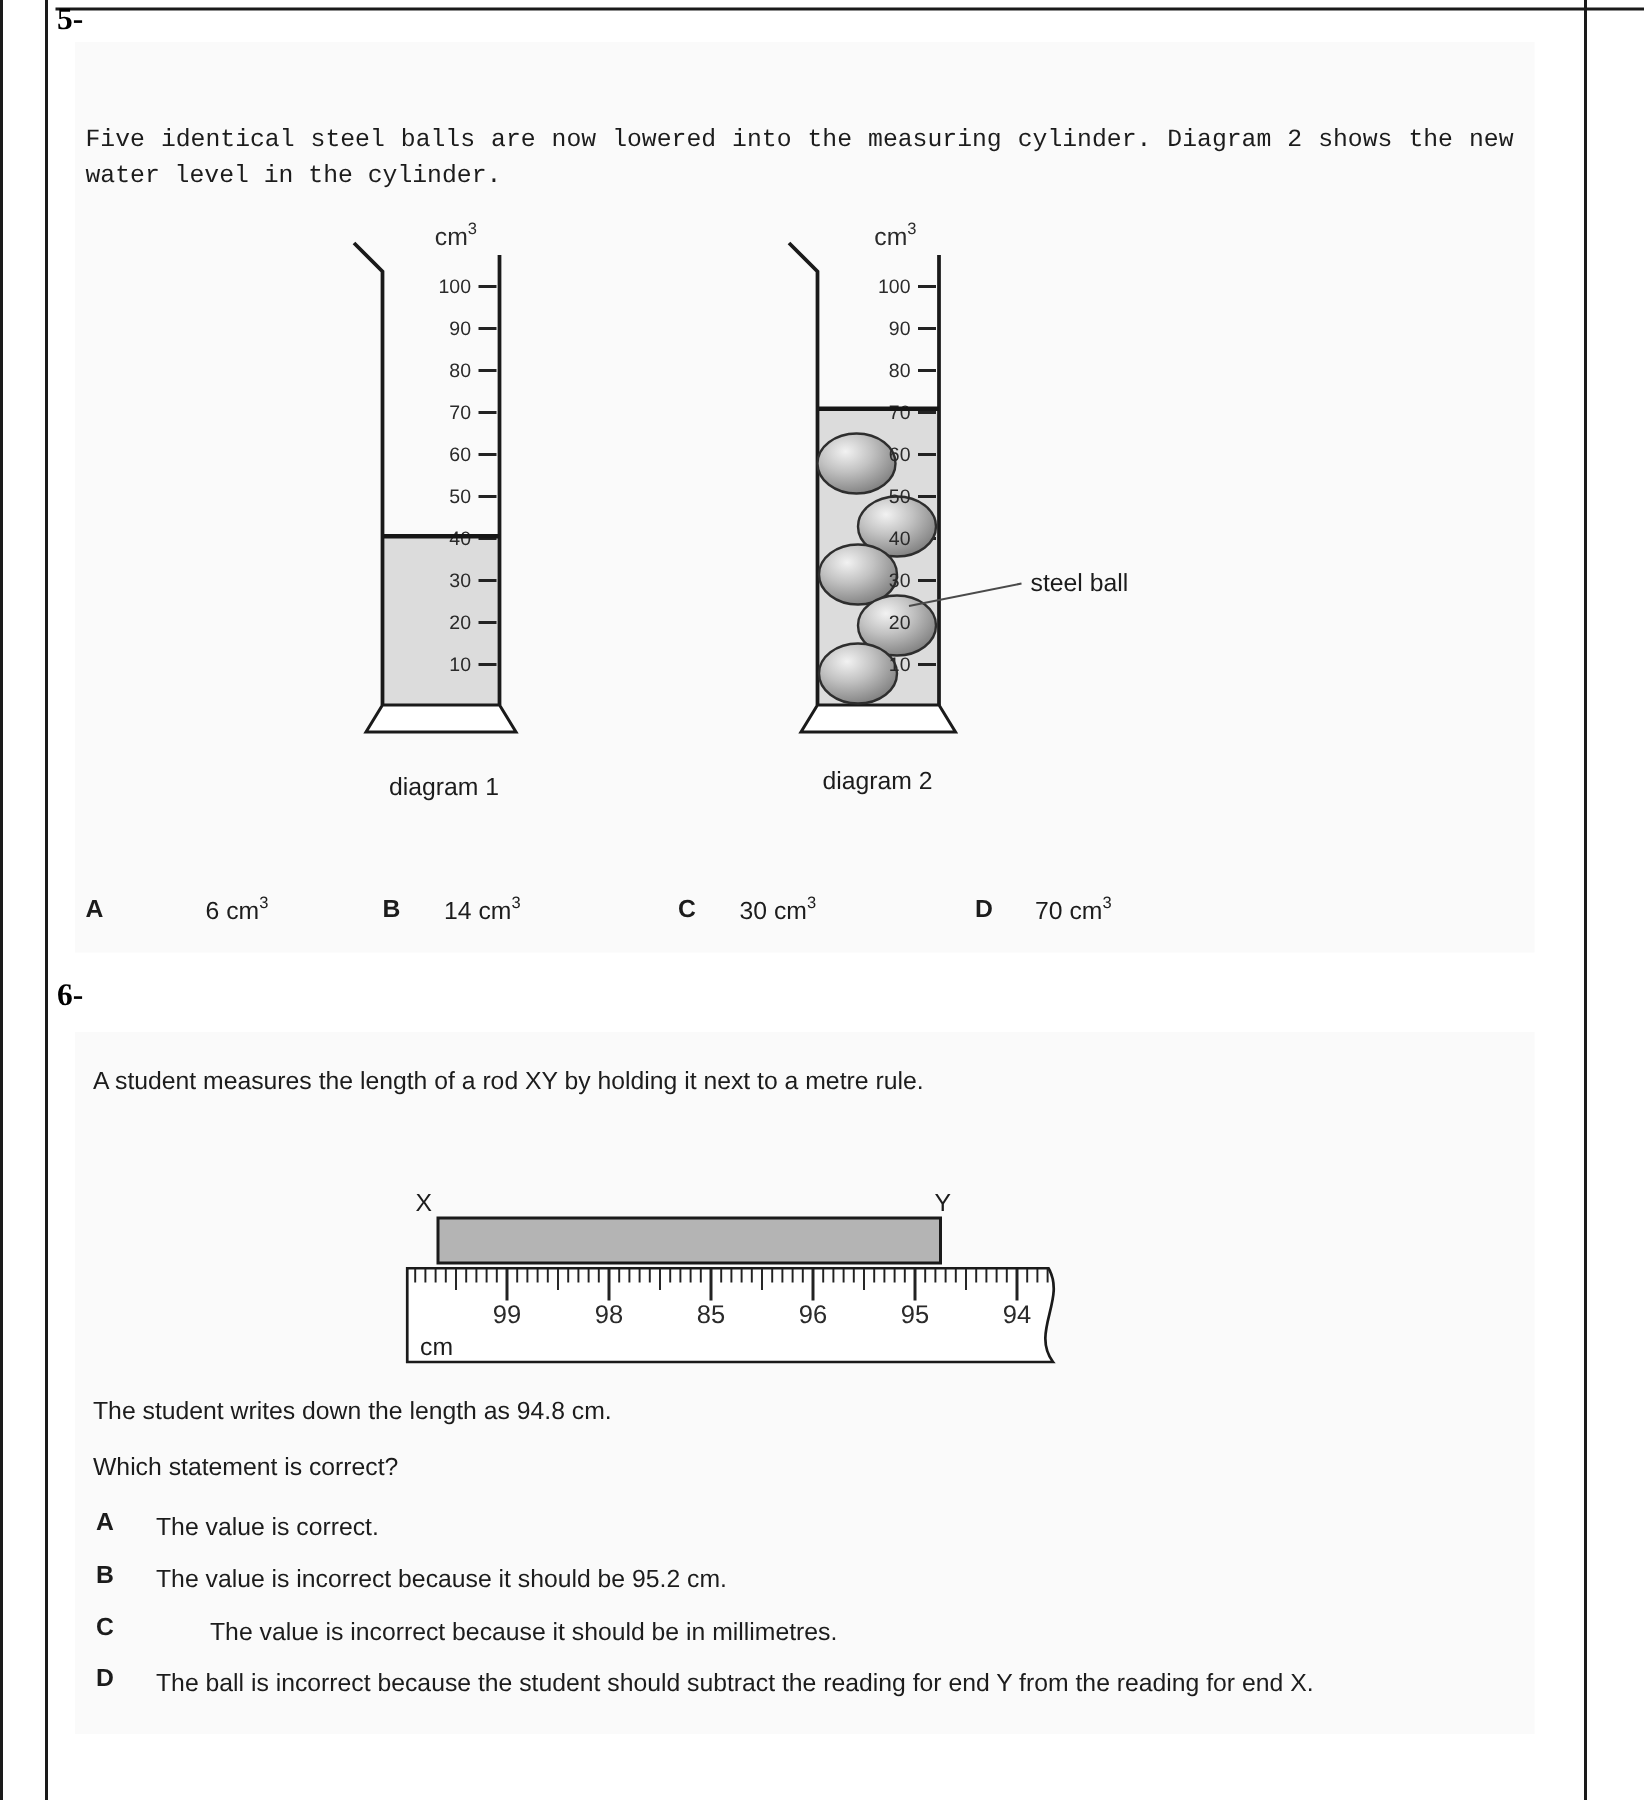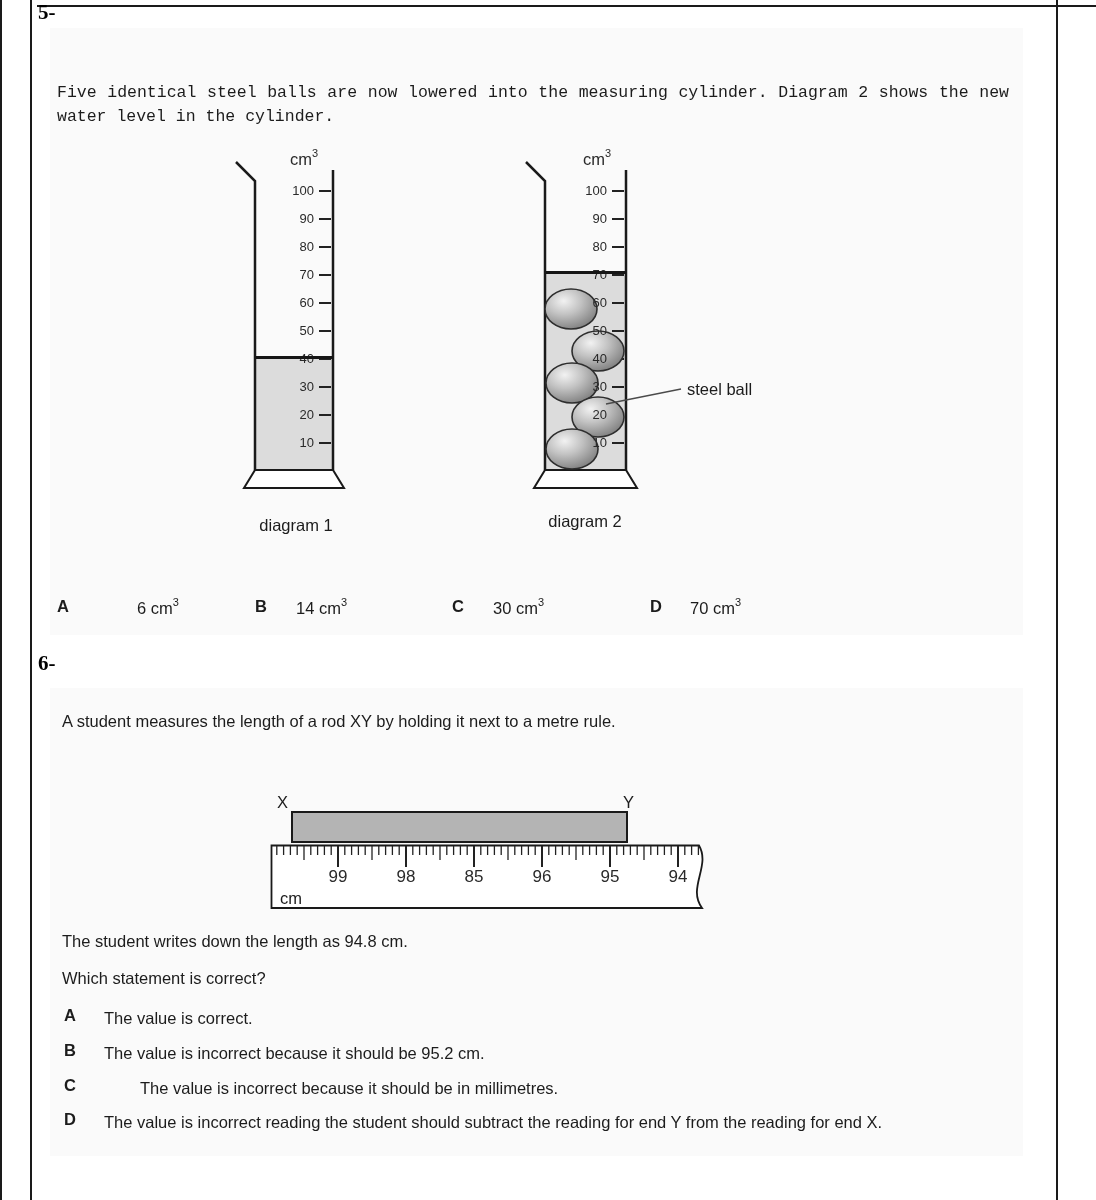--- a/index.html
+++ b/index.html
@@ -228,19 +228,19 @@
     <div class="abs body-text" style="left:62px;top:929px;">The student writes down the length as 94.8 cm.</div>
     <div class="abs body-text" style="left:62px;top:966px;">Which statement is correct?</div>
 
     <div class="abs opt-letter" style="left:64px;top:1006px;">A</div>
     <div class="abs body-text" style="left:104px;top:1006px;width:880px;">The value is correct.</div>
     <div class="abs opt-letter" style="left:64px;top:1041px;">B</div>
     <div class="abs body-text" style="left:104px;top:1041px;width:880px;">The value is incorrect because it should be 95.2 cm.</div>
     <div class="abs opt-letter" style="left:64px;top:1076px;">C</div>
     <div class="abs body-text" style="left:104px;top:1076px;width:880px;margin-left:36px;">The value is incorrect because it should be in millimetres.</div>
     <div class="abs opt-letter" style="left:64px;top:1110px;">D</div>
-    <div class="abs body-text just" style="left:104px;top:1110px;width:860px;">The value is incorrect reading the student should subtract the reading for end Y from the reading for end X.</div>
+    <div class="abs body-text just" style="left:104px;top:1110px;width:860px;">The ball is incorrect because the student should subtract the reading for end Y from the reading for end X.</div>
   </div>
 
   <div class="abs waterline" style="left:256px;top:356px;width:77px;height:3px;z-index:3;"></div>
   <div class="abs waterline" style="left:546px;top:271px;width:80px;height:3px;z-index:3;"></div>
 
 </div>
 
 </body></html>

